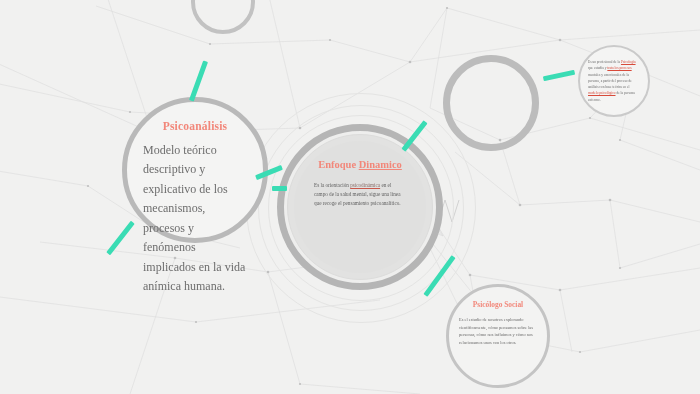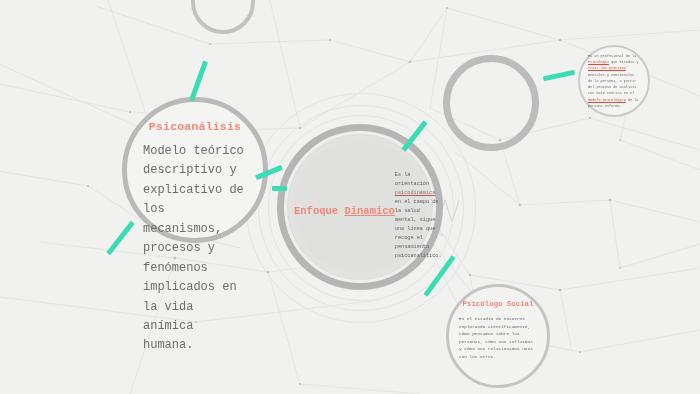--- a/index.html
+++ b/index.html
@@ -6,21 +6,21 @@
     margin: 0;
     padding: 0;
     background: #f0f0ef;
   }
   #canvas {
     position: relative;
     width: 700px;
     height: 394px;
     overflow: hidden;
     background: #f1f1f0;
-    font-family: Liberation Mono, monospace;
+    font-family: Liberation Serif, serif;
   }
   #netbg {
     position: absolute;
     left: 0; top: 0;
     width: 700px; height: 394px;
     pointer-events: none;
   }
 
   
   .node {
@@ -77,20 +77,21 @@
     left: 287px; top: 134px;
     width: 146px; height: 146px;
     background: #e2e2e1;
     border: 1px solid #dcdcdb;
   }
   #enfoque-inner {
     left: 294px; top: 141px;
     width: 132px; height: 132px;
     background: #e0e0df;
     display: flex;
+    flex-direction: column;
     align-items: center;
     padding-top: 18px;
   }
   #enfoque-inner .title {
     color: #f2877a;
     font-size: 10.5px;
     font-weight: bold;
     margin-bottom: 11px;
     white-space: nowrap;
   }

